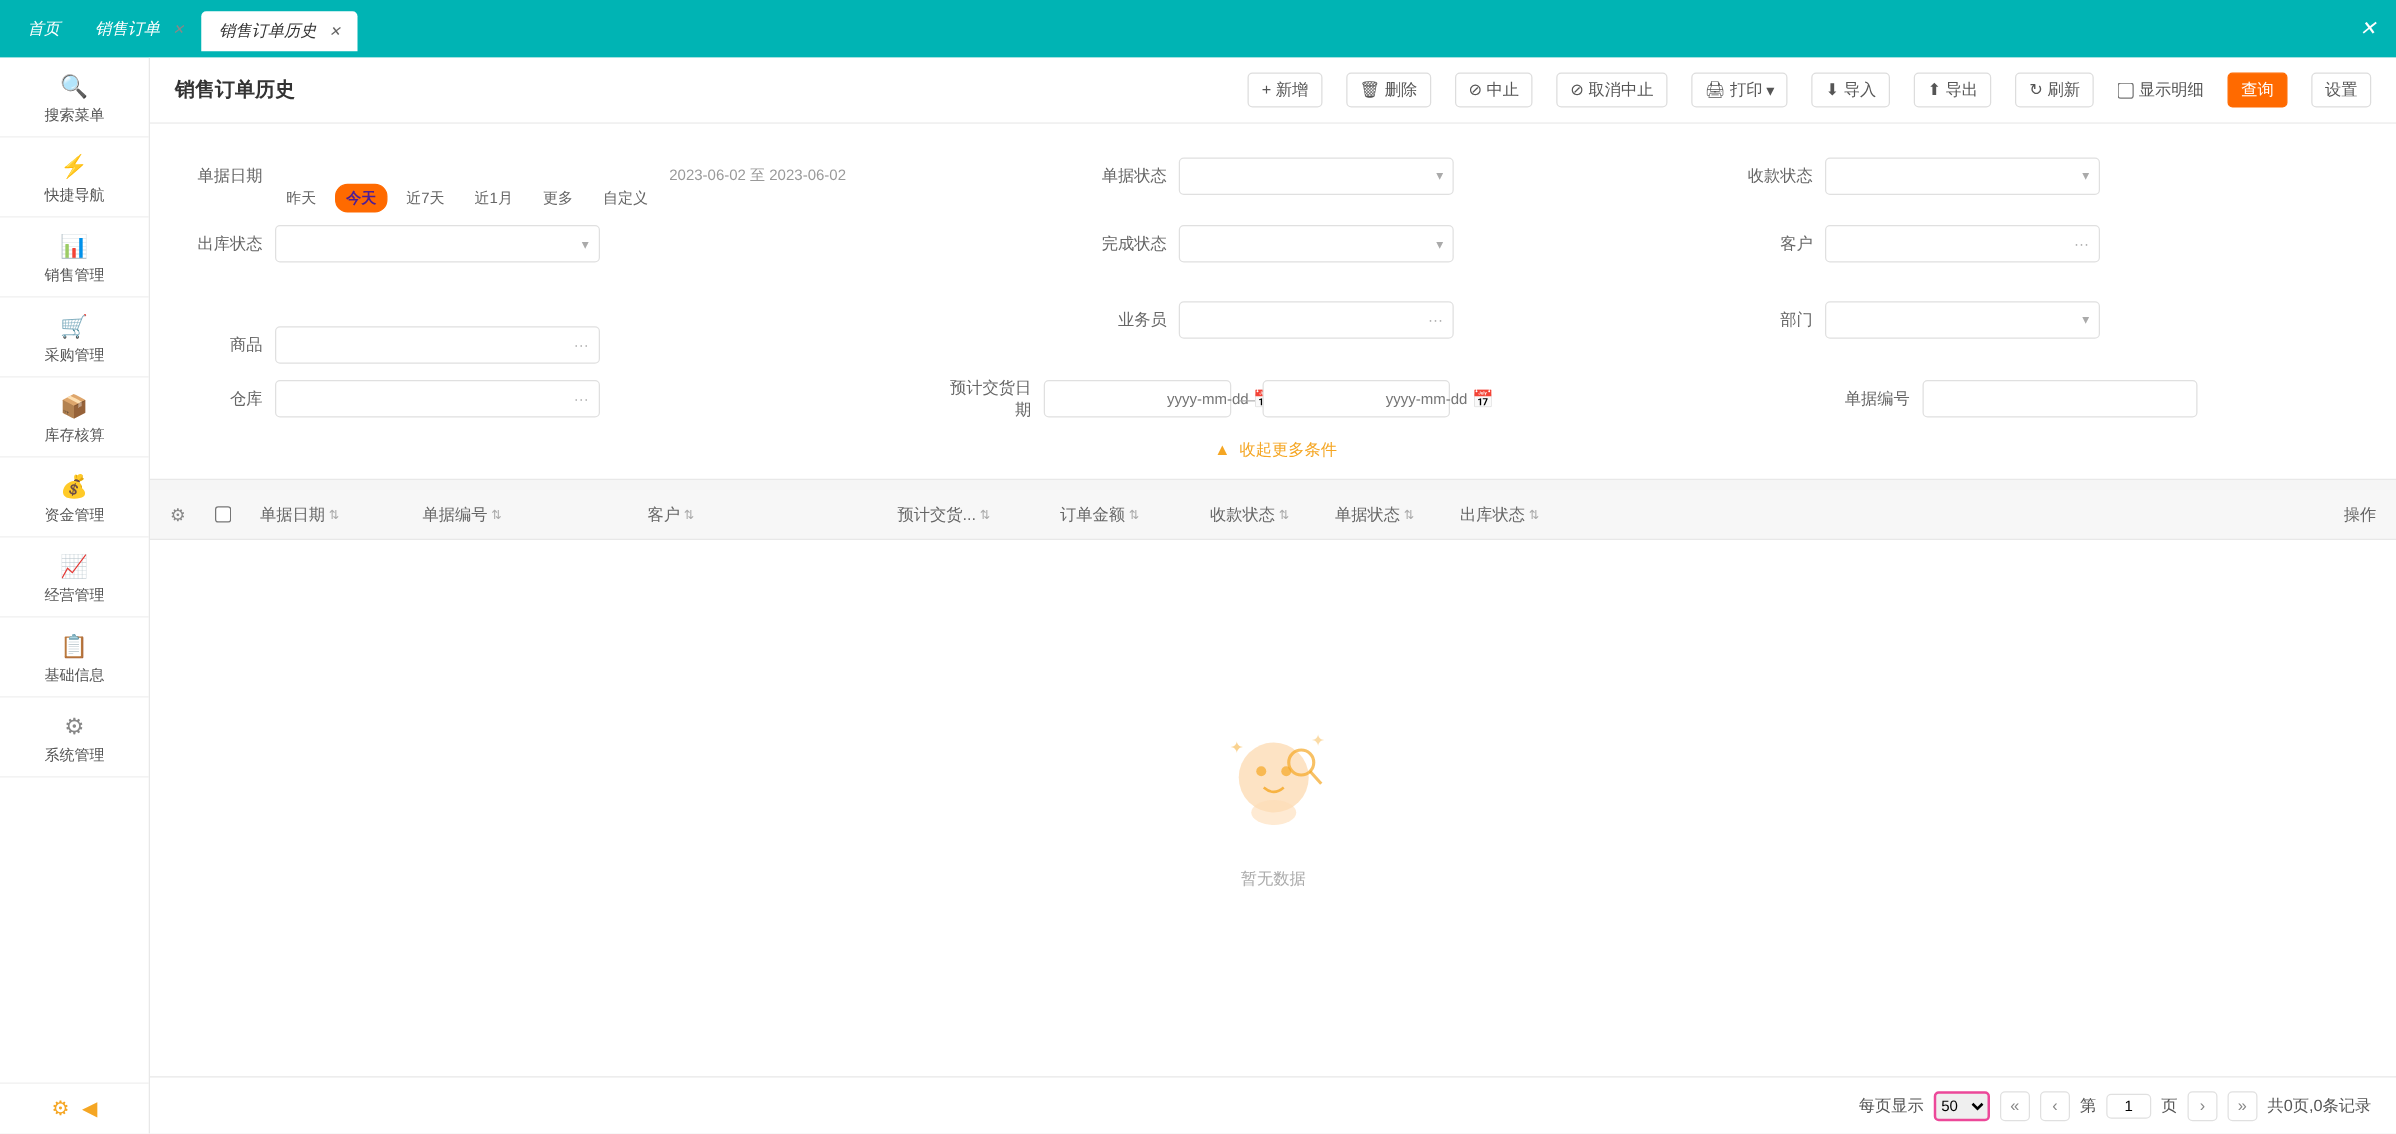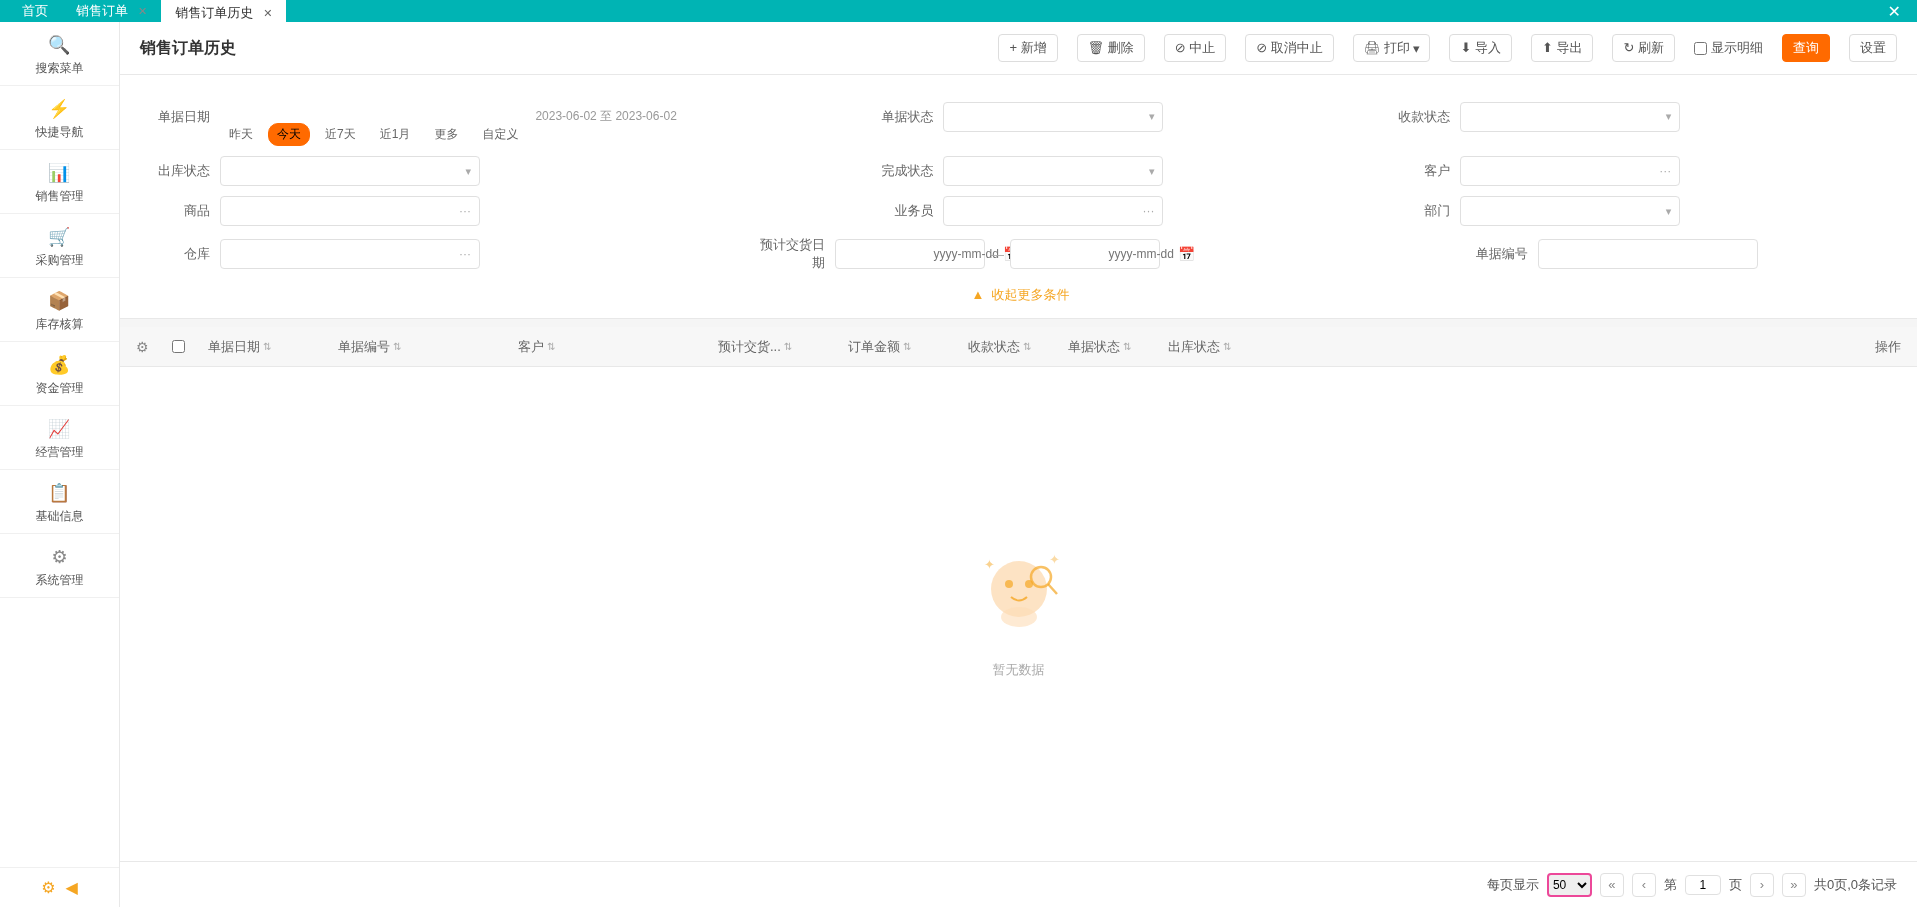--- a/index.html
+++ b/index.html
@@ -1,25 +1,26 @@
 <!DOCTYPE html>
 <html><head>
   <meta charset="utf-8">
   <style>
     * { box-sizing: border-box; margin: 0; padding: 0; font-family: 'Microsoft YaHei', Arial, sans-serif; font-size: 13px; }
     body { display: flex; flex-direction: column; height: 907px; width: 1917px; overflow: hidden; background: #f5f5f5; }
 
     
     .top-bar {
-      height: 22px;
+      height: 46px;
       background: #00b4b4;
       display: flex;
       align-items: center;
       padding: 0 8px;
       flex-shrink: 0;
+      font-style: italic;
     }
     .tab-item {
       height: 28px;
       padding: 0 14px;
       border-radius: 4px 4px 0 0;
       display: flex;
       align-items: center;
       cursor: pointer;
       color: #fff;
       font-size: 13px;
@@ -181,23 +182,24 @@
       padding: 2px 8px;
       border-radius: 4px;
       cursor: pointer;
       font-size: 12px;
       color: #666;
       border: 1px solid transparent;
       margin-top: 36px;
     }
     .date-btn.active {
       background: #ff6a00;
-      color: #000000;
+      color: #4c1d95;
       border-color: #ff6a00;
       border-radius: 10px;
+      font-weight: bold;
     }
     .date-range-text {
       font-size: 12px;
       color: #999;
     }
     .filter-col {
       flex: 1;
       display: flex;
       align-items: center;
     }
@@ -496,21 +498,21 @@
         <div class="filter-col" style="flex:1;">
           <span class="filter-label">客户</span>
           <div class="filter-input-box" style="max-width:220px;">
             <input type="text" style="">
             <span class="more-dots">···</span>
           </div>
         </div>
       </div>
 
       <div class="filter-row">
-        <div class="filter-col" style="flex:1.4;">
+        <div class="filter-col" style="flex:1.4;margin-top:41px;">
           <span class="filter-label">商品</span>
           <div class="filter-input-box" style="max-width:260px;">
             <input type="text" style="">
             <span class="more-dots">···</span>
           </div>
         </div>
         <div class="filter-col" style="flex:1;">
           <span class="filter-label">业务员</span>
           <div class="filter-input-box" style="max-width:220px;">
             <input type="text" style="">

